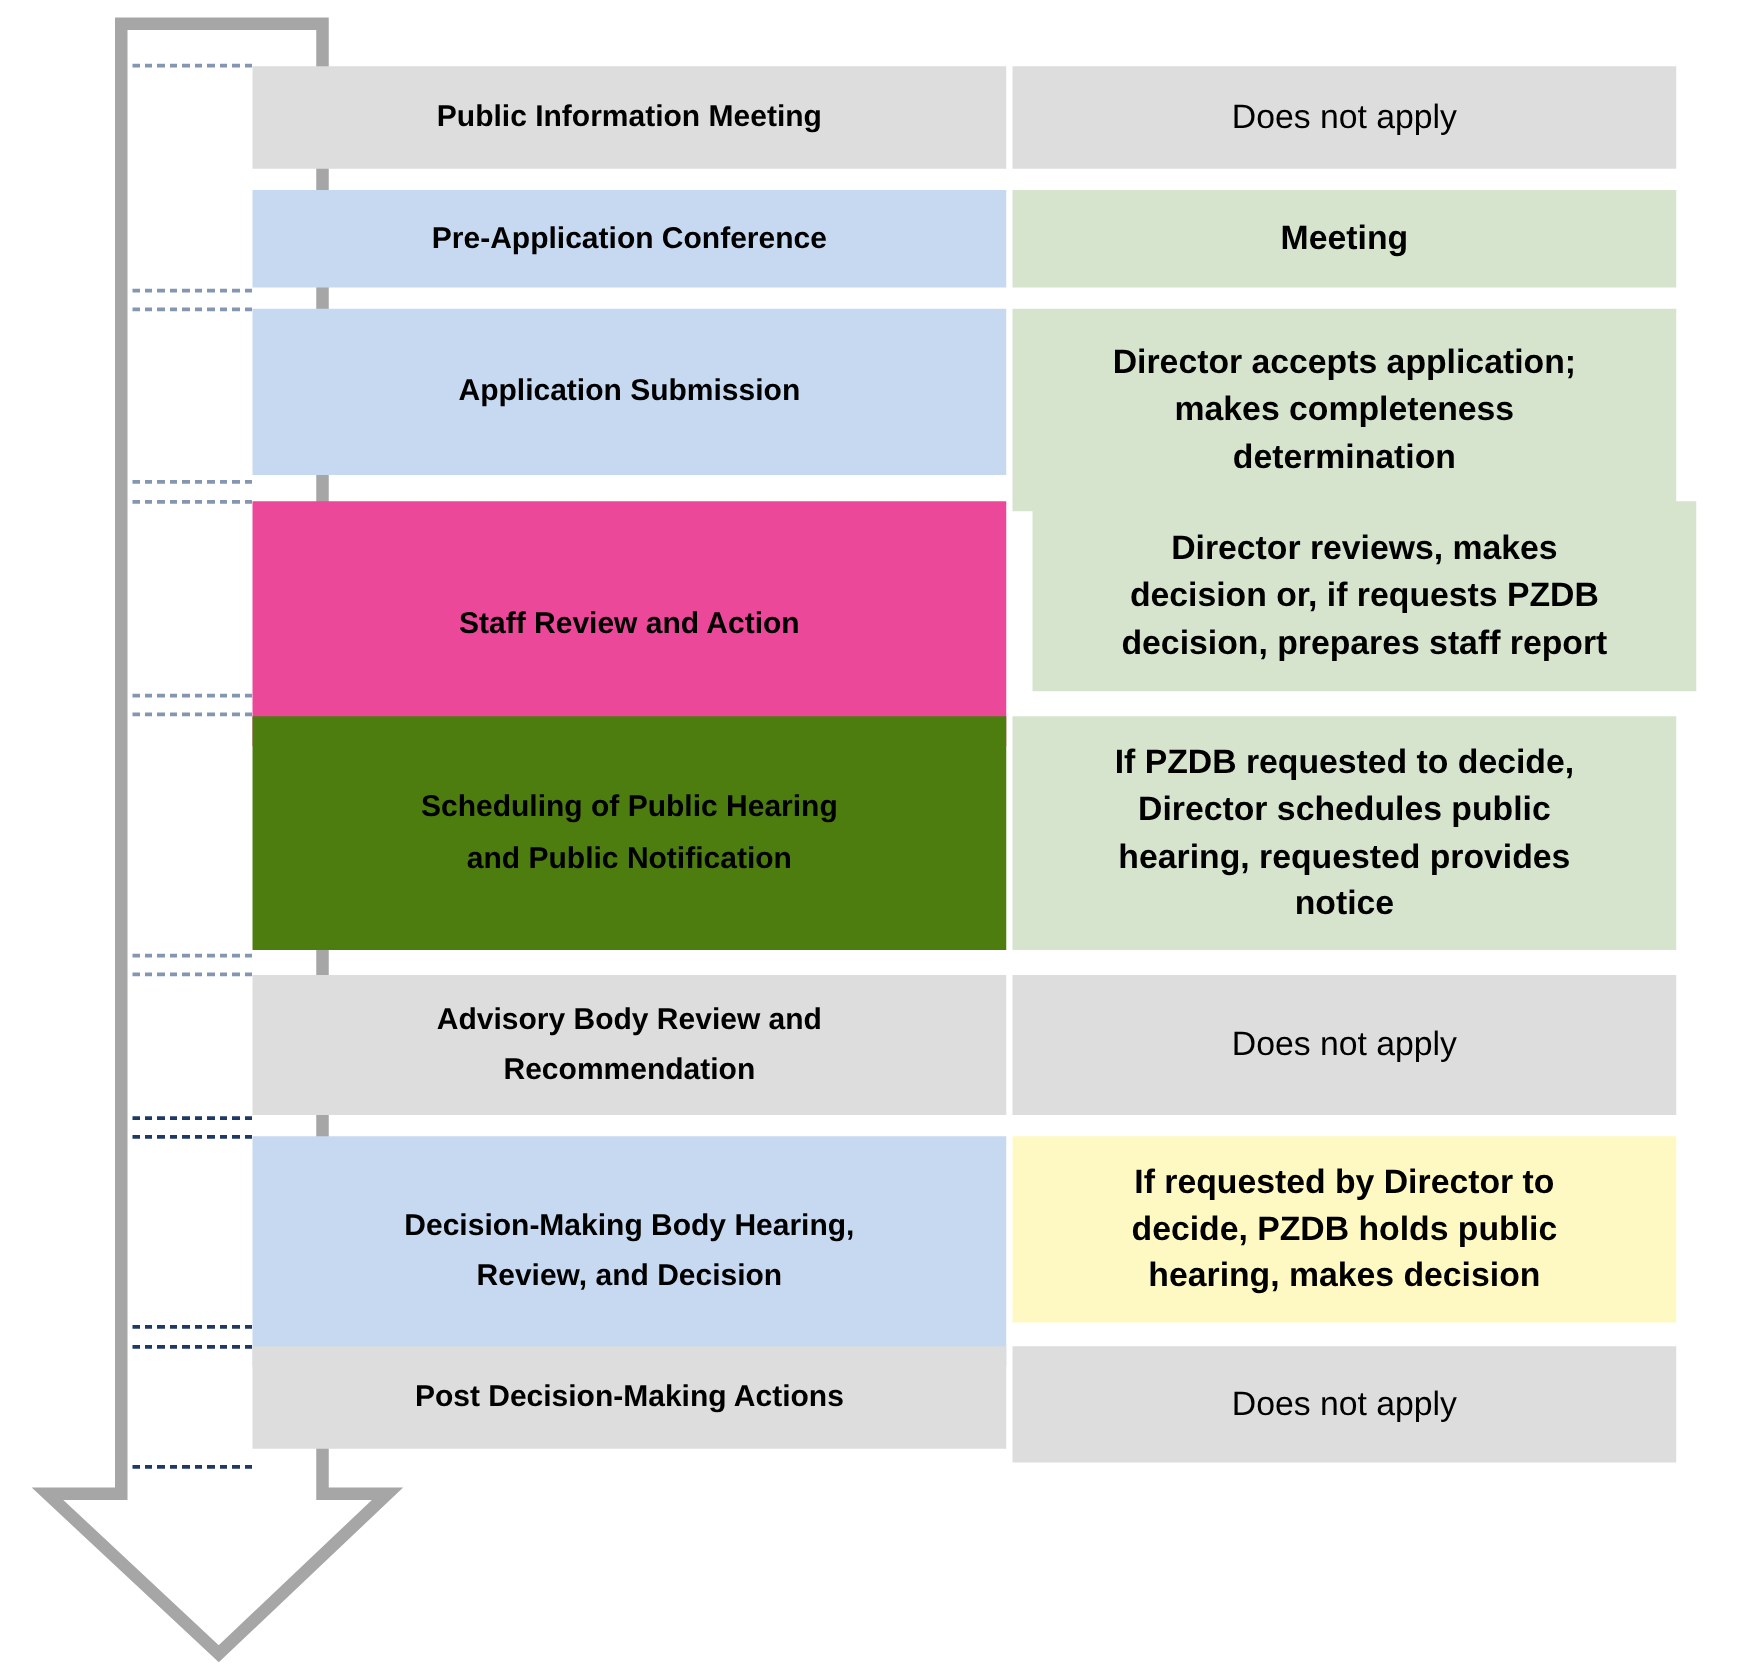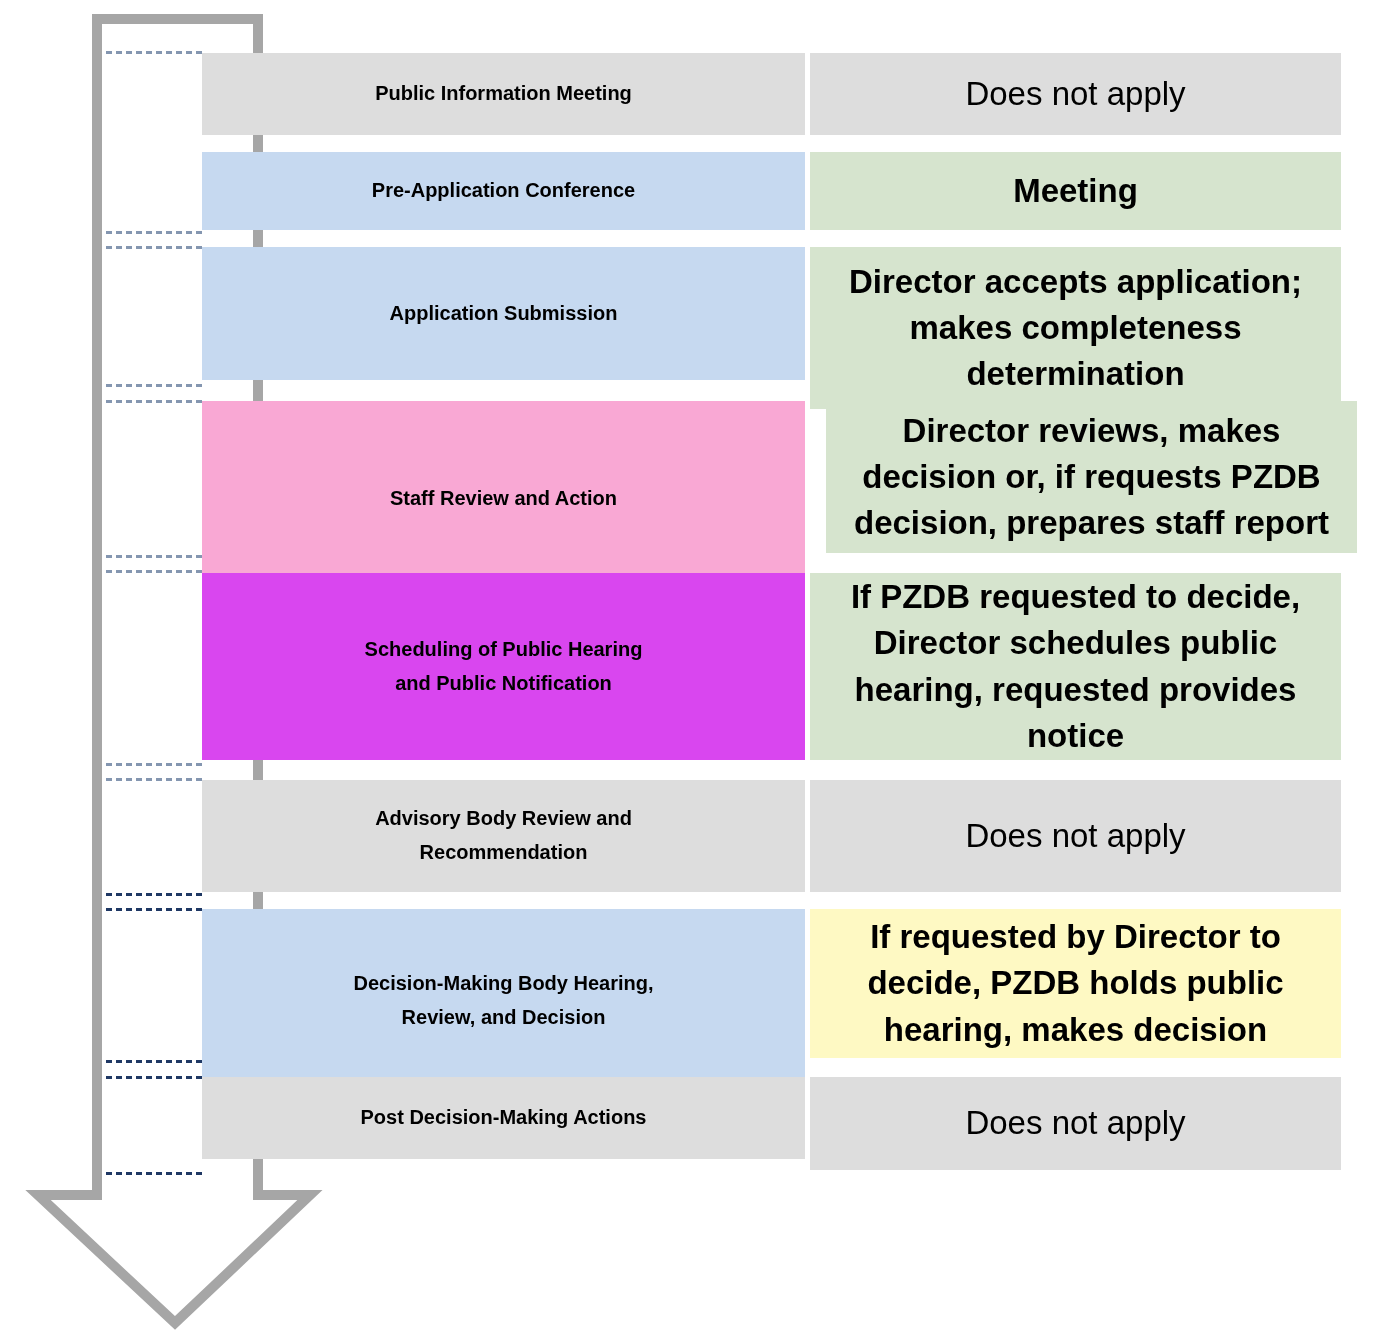--- a/index.html
+++ b/index.html
@@ -20,26 +20,26 @@
   .row-box{
     position:absolute;
     z-index:2;
     display:flex;align-items:center;justify-content:center;
     text-align:center;
     white-space:pre-line;
     box-sizing:border-box;
   }
   .step-box{
     left:202px;width:603px;
-    font-size:20px;font-weight:bold;line-height:1.68;
+    font-size:24px;font-weight:bold;line-height:1.68;
     padding:0 14px;
   }
   .result-box{
     left:810px;width:531px;
-    font-size:33px;font-weight:bold;line-height:1.4;
+    font-size:27px;font-weight:bold;line-height:1.4;
     padding:0 18px;
   }
   .result-box.regular{font-weight:400;}
 </style>
 </head>
 <body>
 
 <div class="stage">
 
   <svg class="arrow-svg" width="1398" height="1335" viewBox="0 0 1398 1335">
@@ -65,25 +65,25 @@
 
   <div id="rows">
       <div class="row-box step-box" style="top: 53px; height: 82px; background: rgb(221, 221, 221);">Public Information Meeting</div>
       <div class="row-box result-box regular" style="top: 53px; height: 82px; background: rgb(221, 221, 221);">Does not apply</div>
       <div class="row-box step-box" style="top: 152px; height: 78px; background: rgb(198, 217, 240); text-align: right;">Pre-Application Conference</div>
       <div class="row-box result-box" style="top: 152px; height: 78px; background: rgb(214, 228, 206);">Meeting</div>
       <div class="row-box step-box" style="top: 247px; height: 133px; background: rgb(198, 217, 240);">Application Submission</div>
       <div class="row-box result-box" style="top: 247px; height: 162px; background: rgb(214, 228, 206);">Director accepts application;
 makes completeness
 determination</div>
-      <div class="row-box step-box" style="top: 401px; height: 196px; background: #f9a8d4;">Staff Review and Action</div>
+      <div class="row-box step-box" style="top: 401px; height: 196px; background: #ec4899;">Staff Review and Action</div>
       <div class="row-box result-box" style="top: 401px; height: 152px; background: rgb(214, 228, 206); margin-left: 16px;">Director reviews, makes
 decision or, if requests PZDB
 decision, prepares staff report</div>
-      <div class="row-box step-box" style="top: 573px; height: 187px; background: #d946ef;">Scheduling of Public Hearing
+      <div class="row-box step-box" style="top: 573px; height: 187px; background: #4d7c0f;">Scheduling of Public Hearing
 and Public Notification</div>
       <div class="row-box result-box" style="top: 573px; height: 187px; background: rgb(214, 228, 206);">If PZDB requested to decide,
 Director schedules public
 hearing, requested provides
 notice</div>
       <div class="row-box step-box" style="top: 780px; height: 112px; background: rgb(221, 221, 221);">Advisory Body Review and
 Recommendation</div>
       <div class="row-box result-box regular" style="top: 780px; height: 112px; background: rgb(221, 221, 221);">Does not apply</div>
       <div class="row-box step-box" style="top: 909px; height: 184px; background: rgb(198, 217, 240);">Decision-Making Body Hearing,
 Review, and Decision</div>

